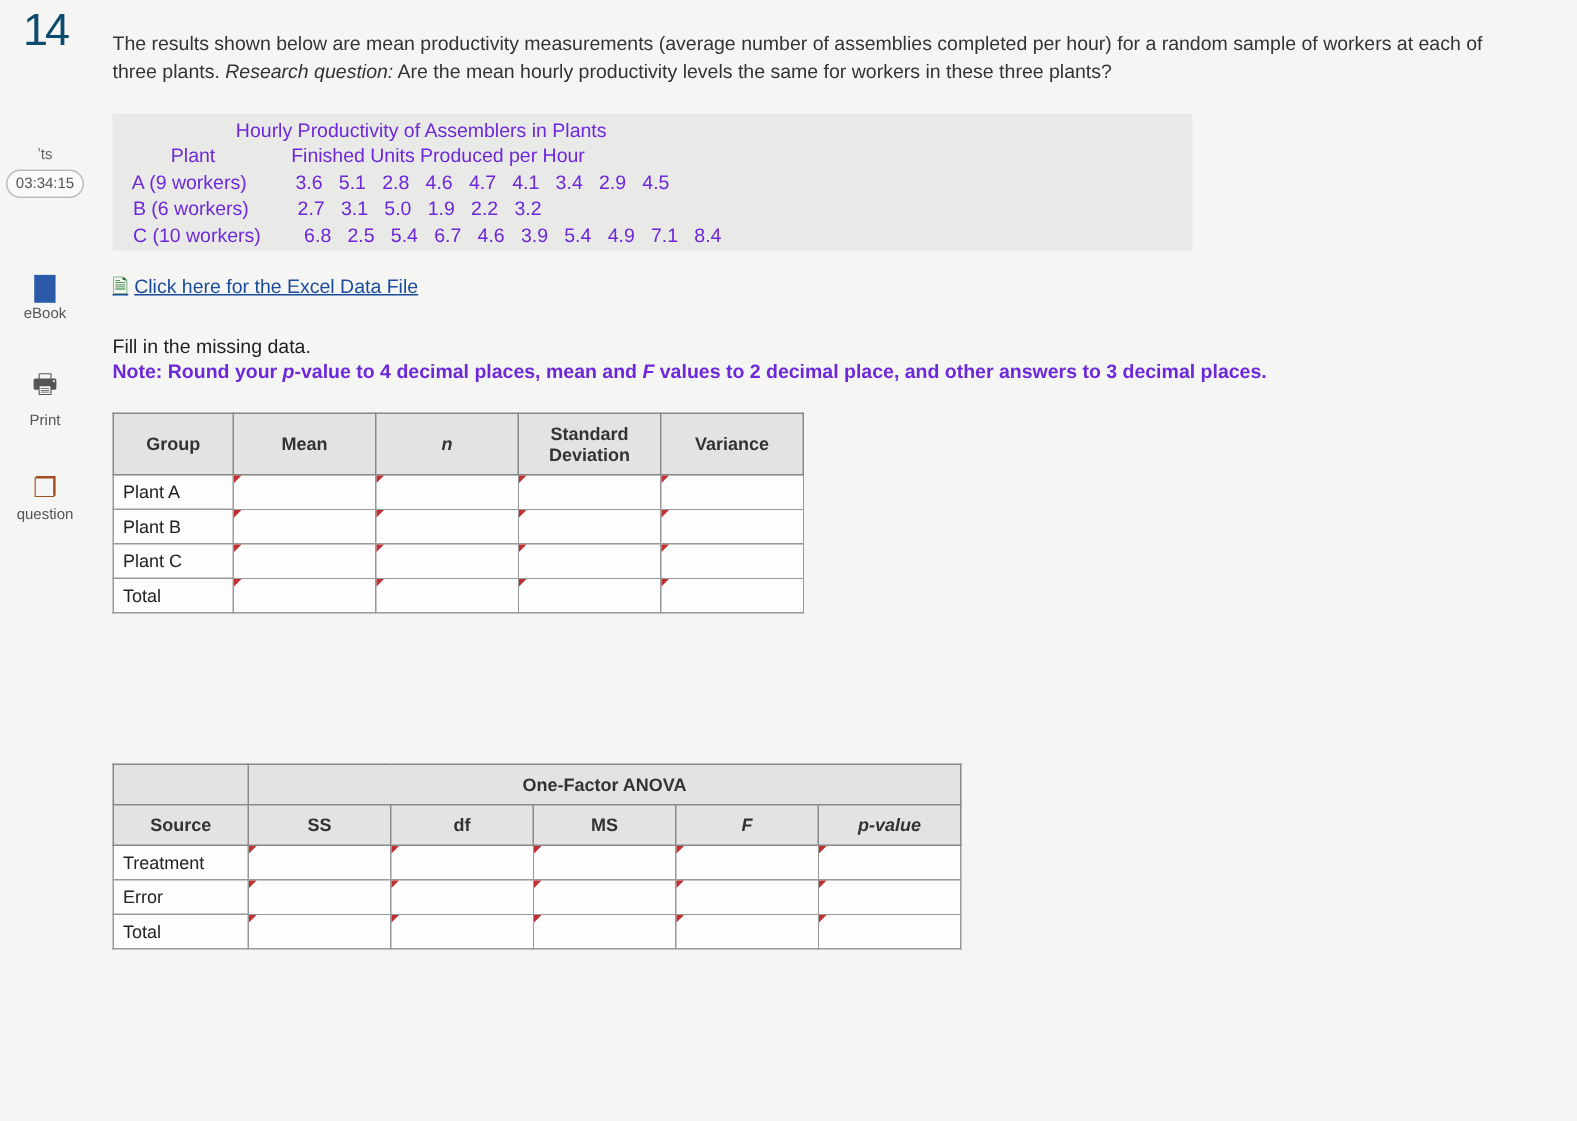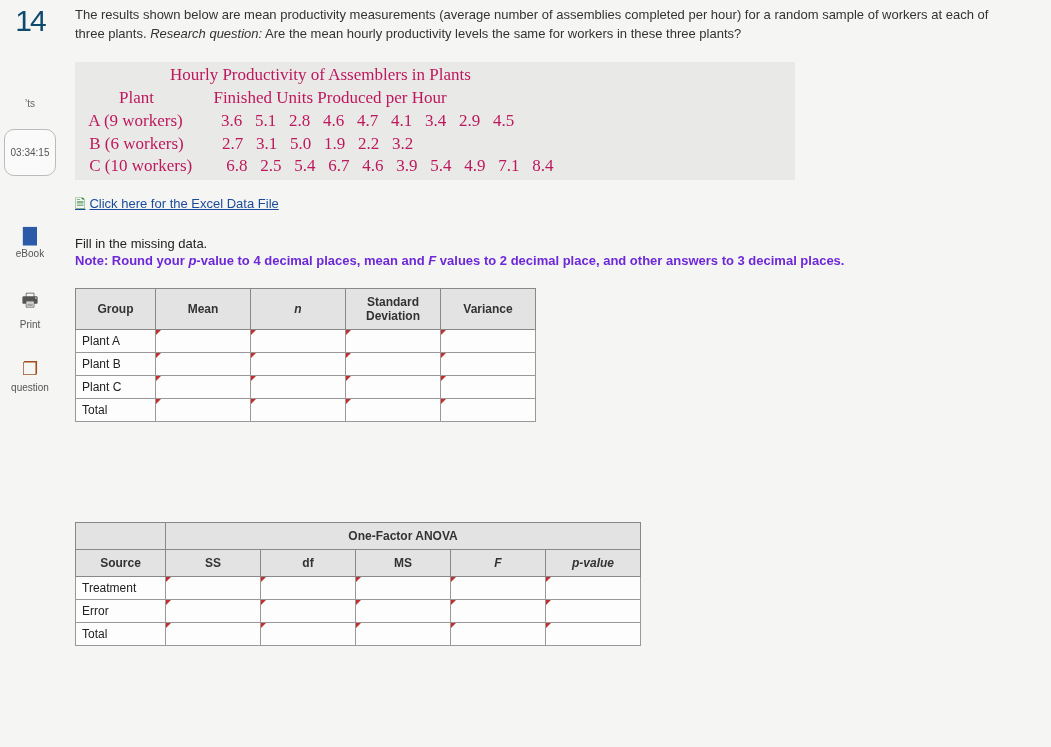--- a/index.html
+++ b/index.html
@@ -30,58 +30,58 @@
   }
   .left-label {
     font-size: 10px;
     color: #666;
     margin-top: 2px;
   }
   .timer-pill {
     display: inline-block;
     border: 1px solid #bbb;
     border-radius: 10px;
-    padding: 17px 6px;
+    padding: 3px 6px;
     font-size: 10px;
     color: #555;
     background: #fafafa;
-    margin-top: 20px;
+    margin-top: 4px;
   }
   .side-item {
     margin-top: 28px;
     font-size: 10px;
     color: #555;
   }
   .side-item .ico {
     display: block;
     font-size: 18px;
     margin-bottom: 2px;
   }
   .main {
     position: absolute;
     left: 75px;
-    top: 6px;
+    top: 20px;
     right: 18px;
   }
   .question-text {
     font-size: 13px;
     line-height: 1.45;
     color: #333;
     max-width: 920px;
   }
   .question-text .rq { font-style: italic; }
   .data-block {
     margin-top: 18px;
     background: #e9e9e8;
     padding: 2px 4px 2px 10px;
-    font-family: Liberation Serif, serif;
-    font-size: 17px;
+    font-family: Liberation Sans, sans-serif;
+    font-size: 13px;
     line-height: 1.35;
     white-space: pre;
-    color: #be185d;
+    color: #6d28d9;
     display: inline-block;
     min-width: 720px;
   }
   .excel-link {
     margin-top: 14px;
     display: inline-block;
     color: #1a4b9a;
     text-decoration: underline;
     font-size: 13px;
   }

